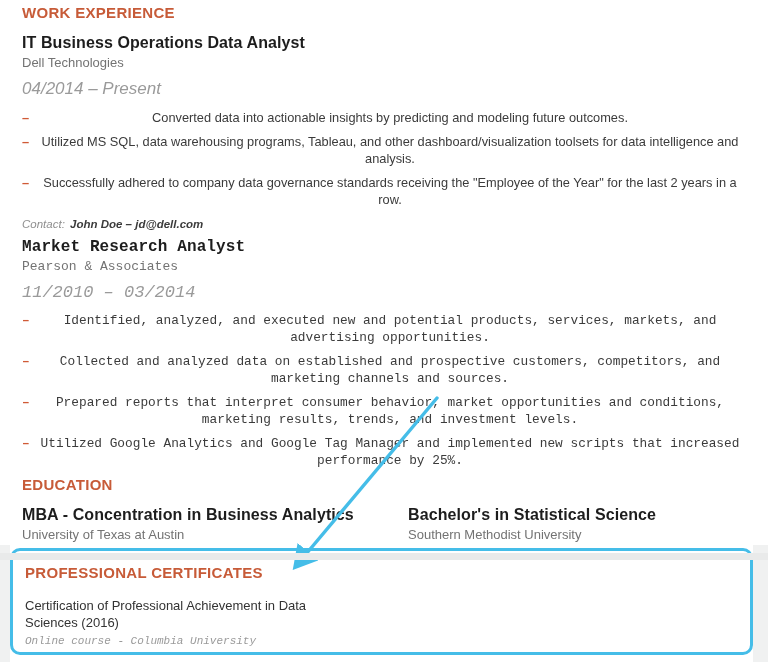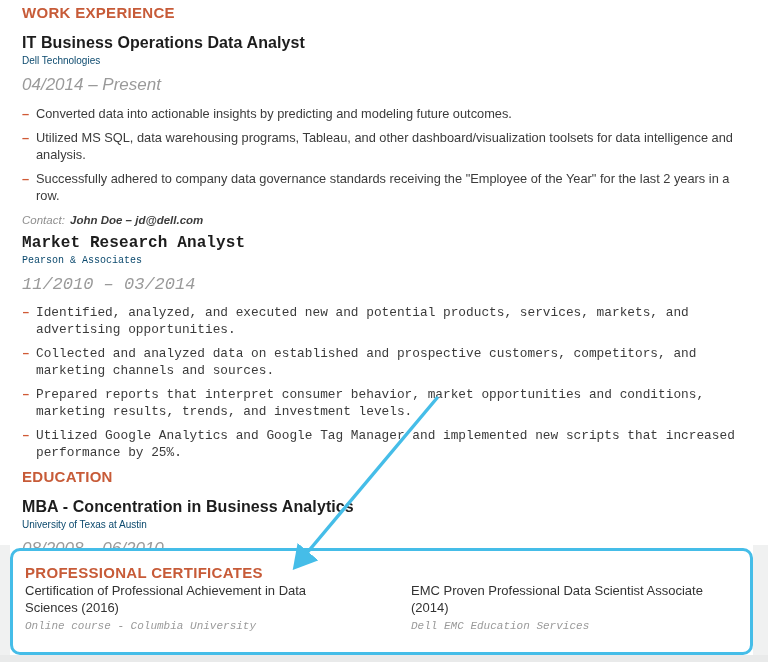--- a/index.html
+++ b/index.html
@@ -1,45 +1,45 @@
 <!DOCTYPE html>
 <html><head>
 <meta charset="utf-8">
 <style>
   * { margin:0; padding:0; box-sizing:border-box; }
   html,body { width:768px; height:662px; background:#ffffff; overflow:hidden;
               font-family:"Liberation Sans","DejaVu Sans",sans-serif; }
-  .page { position:relative; width:768px; height:662px; background:#fff; }
+  .page { position:relative; width:768px; height:560px; background:#fff; }
   .content { padding:4px 24px 0 22px; }
 
   h2.sec { font-size:15px; font-weight:bold; color:#c75b38; letter-spacing:.3px; }
 
   .job-title, .degree { font-size:16px; font-weight:bold; color:#1d1d1d; letter-spacing:.1px; }
-  .company, .school   { font-size:10px; font-weight:400; color:#0c4a6e; margin-top:3px; }
+  .company, .school   { font-size:13px; font-weight:400; color:#737373; margin-top:3px; }
   .dates  { font-size:17px; font-style:italic; color:#9a9a9a; margin-top:9px; }
 
   .job1 { margin-top:13px; }
   .job2 { margin-top:8px;font-family:Liberation Mono, monospace; }
 
   .bullets { margin-top:10px; }
   .bullet { display:flex; margin-bottom:7px; font-size:12.8px; line-height:17px; color:#3b3b3b; }
   .dash { color:#d05a36; font-weight:bold; flex:0 0 auto; width:14px; }
-  .btext { flex:1 1 auto; }
+  .btext { flex:1 1 auto;text-align:center; }
 
   .contact { margin-top:10px; font-size:11.5px; font-style:italic; }
   .contact-label { color:#8f8f8f; }
   .contact-value { color:#3c3c3c; font-weight:bold; margin-left:2px; }
 
   .edu-sec { }
   .two-col { display:grid; grid-template-columns:386px 1fr; margin-top:13px; }
 
   .cert-box { position:absolute; left:10px; top:548px; width:743px; height:107px;
               border:3px solid #45bde8; border-radius:10px; background:#fff;
               padding:13px 10px 0 12px; }
-  .cert-box h2.sec { margin-bottom:1px; }
+  .cert-box h2.sec { margin-bottom:16px; }
   .cert-grid { display:grid; grid-template-columns:386px 1fr; }
   .cert-title { font-size:13px; color:#333333; line-height:17px; max-width:330px; }
   .cert-sub { font-size:11px; font-style:italic; color:#9a9a9a; margin-top:4px;font-family:Liberation Mono, monospace; }
 
   .bottom-strip { position:absolute; left:0; bottom:0; width:768px; height:7px; background:#e9eaea; }
   .side-strip-l { position:absolute; left:0; top:545px; width:10px; height:117px; background:#f0f1f1; }
   .side-strip-r { position:absolute; right:0; top:545px; width:15px; height:117px; background:#f0f1f1; }
 
   svg.arrow { position:absolute; left:0; top:0; width:768px; height:662px; pointer-events:none; }
 </style>
@@ -102,38 +102,39 @@
     </section>
 
     <section class="edu-sec">
       <h2 class="sec">EDUCATION</h2>
       <div class="two-col">
         <div>
           <div class="degree">MBA - Concentration in Business Analytics</div>
           <div class="school">University of Texas at Austin</div>
           <div class="dates">08/2008 – 06/2010</div>
         </div>
+        <div>
+          <div class="degree">Bachelor's in Statistical Science</div>
+          <div class="school">Southern Methodist University</div>
+          <div class="dates">08/2005 – 06/2008</div>
+        </div>
       </div>
     </section>
 
   </div>
 
   <div class="side-strip-l"></div>
   <div class="side-strip-r"></div>
 
   <div class="cert-box">
     <h2 class="sec">PROFESSIONAL CERTIFICATES</h2>
     <div class="cert-grid">
       <div>
         <div class="cert-title">Certification of Professional Achievement in Data Sciences (2016)</div>
         <div class="cert-sub">Online course - Columbia University</div>
-      </div>
-      <div>
-        <div class="cert-title">EMC Proven Professional Data Scientist Associate (2014)</div>
-        <div class="cert-sub">Dell EMC Education Services</div>
       </div>
     </div>
   </div>
 
   <svg class="arrow" viewBox="0 0 768 662">
     <defs>
       <marker id="ah" markerWidth="8" markerHeight="8" refX="5.5" refY="4" orient="auto">
         <path d="M0,0 L7,4 L0,8 z" fill="#45bde8"></path>
       </marker>
     </defs>

